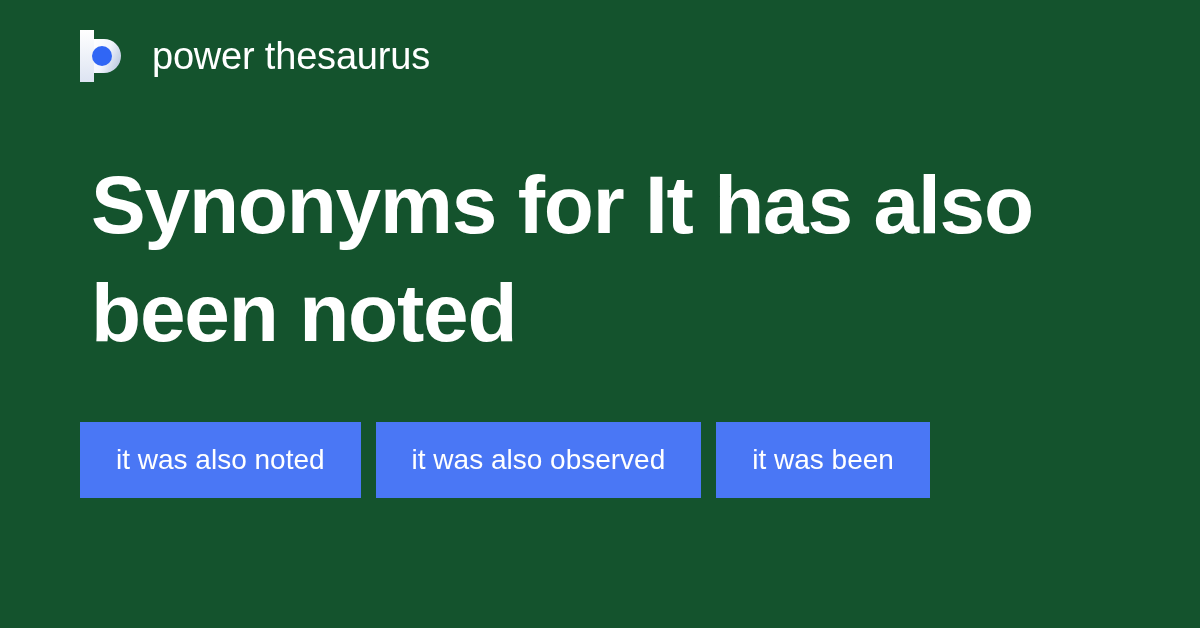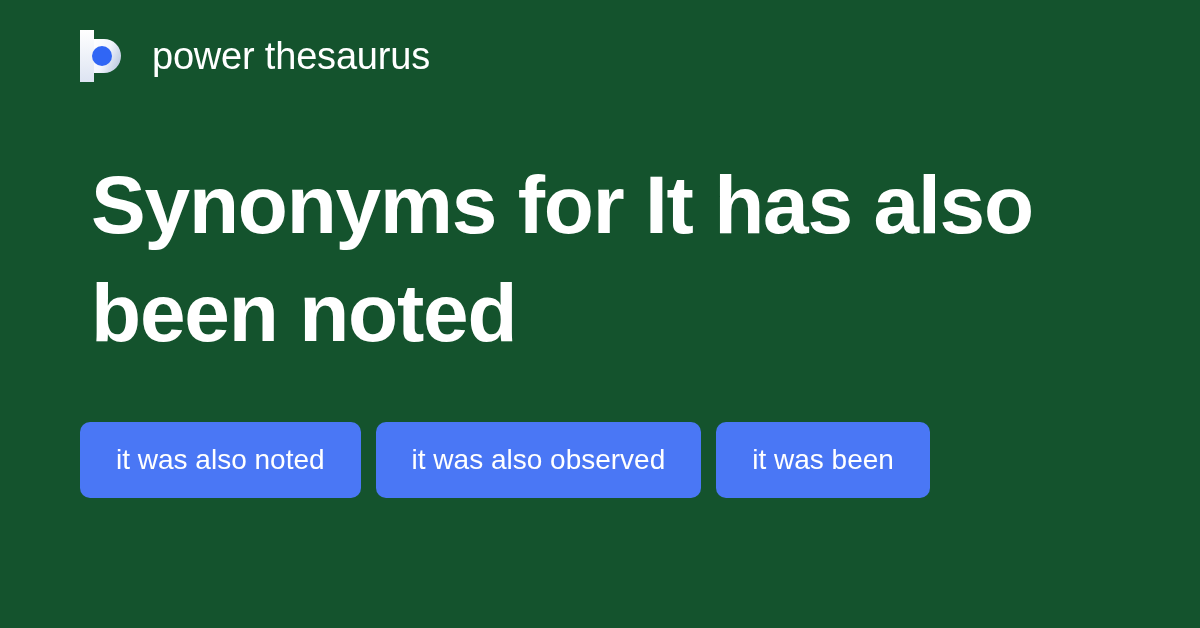--- a/index.html
+++ b/index.html
@@ -83,21 +83,21 @@
     font-size: 28px;
     line-height: 1;
     font-weight: 400;
     height: 76px;
     display: flex;
     align-items: center;
     padding: 0 36px;
     box-sizing: border-box;
     white-space: nowrap;
     border: 0;
-    border-radius: 10px;
+    border-radius: 0;
   }
 </style>
 </head>
 <body>
 
 <div class="og-card">
 
   <div class="brand">
     <svg class="brand-mark" viewBox="0 0 46 52">
       <defs>

